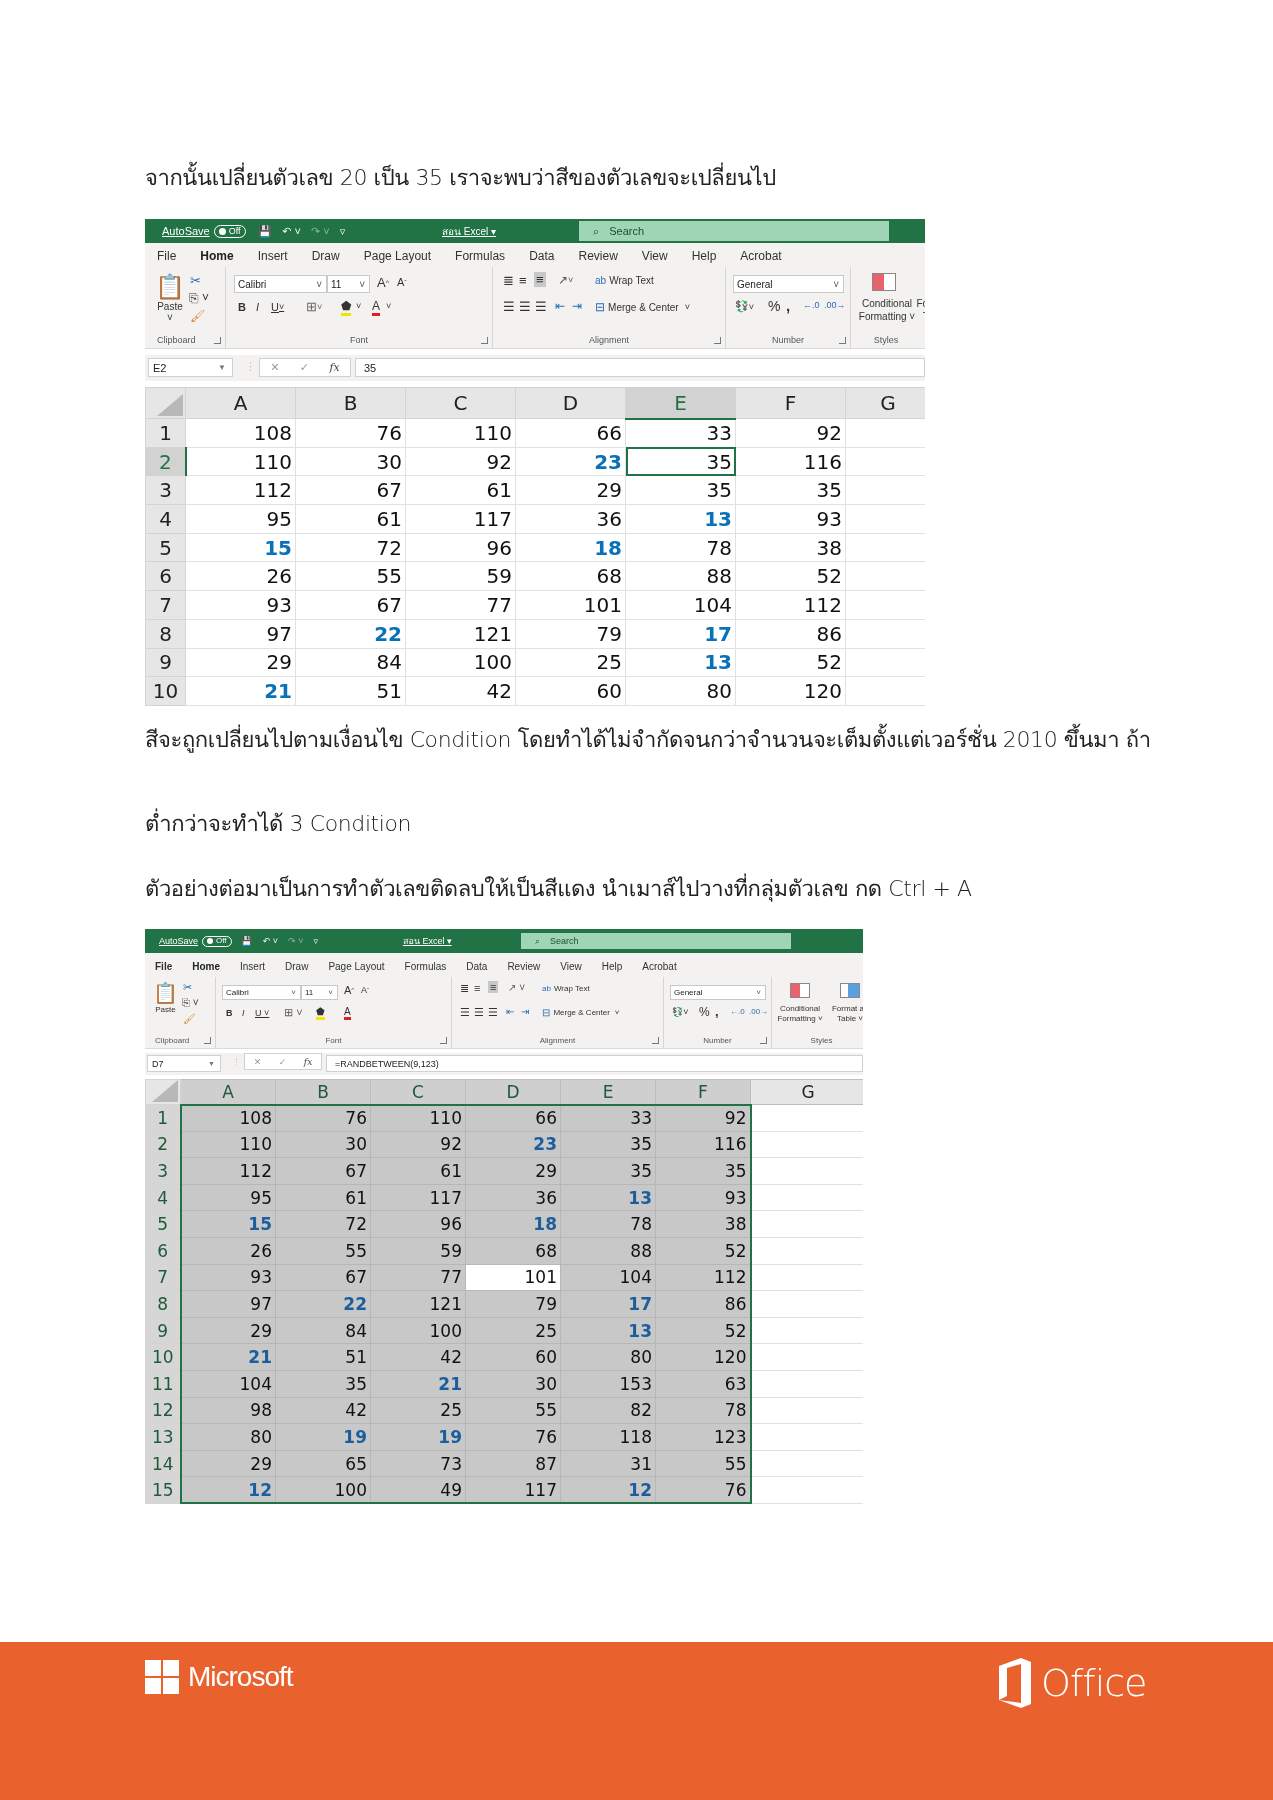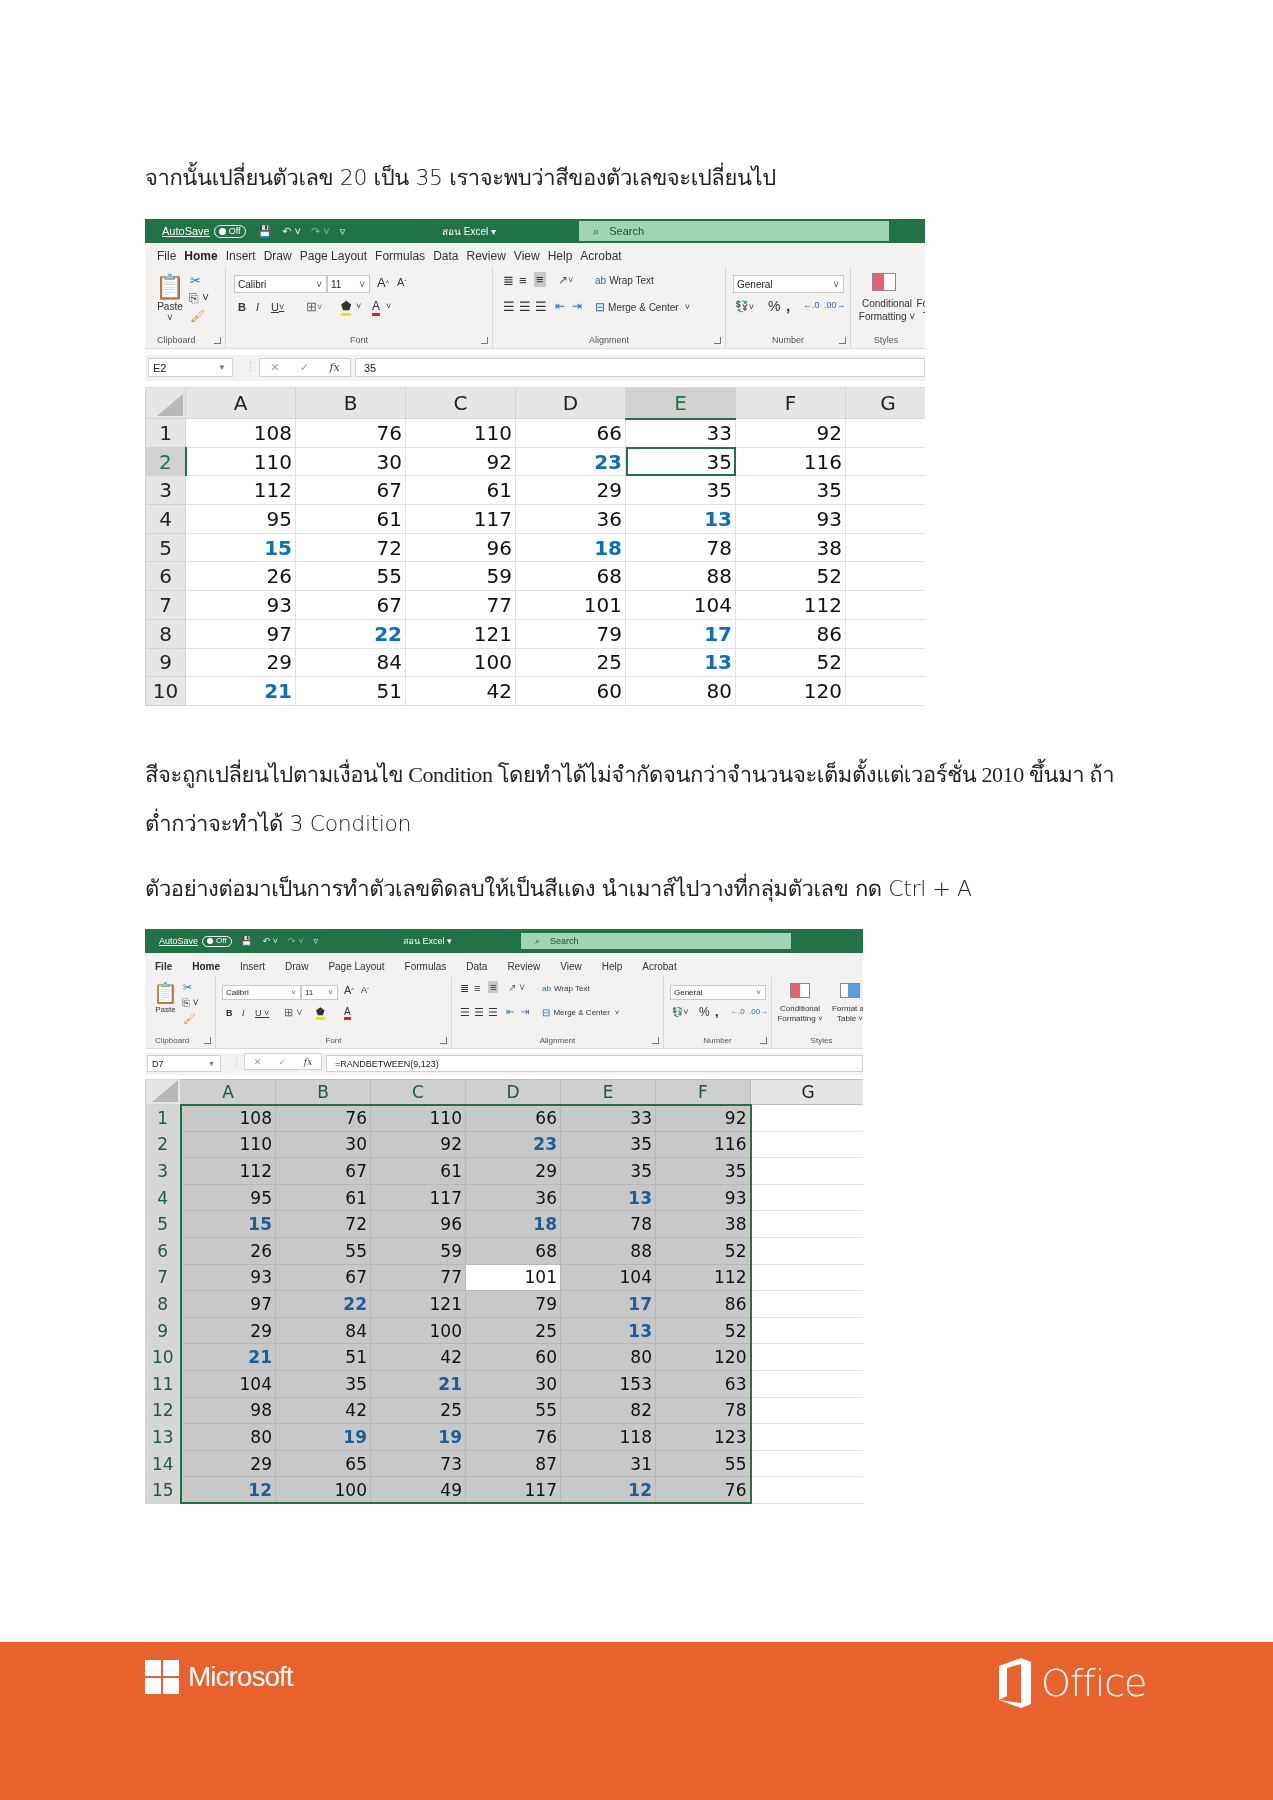--- a/index.html
+++ b/index.html
@@ -9,26 +9,26 @@
   .para { position: absolute; left: 145px; font-size: 22px; color: #222; white-space: nowrap; font-family: "DejaVu Sans", sans-serif; font-weight: 300; letter-spacing: -0.4px; }
 
   
   .xl { position: absolute; left: 145px; overflow: hidden; background: #fff; font-family: "Liberation Sans", sans-serif; }
   .xl .titlebar { position: absolute; left: 0; top: 0; right: 0; background: #217346; color: #fff; display: flex; align-items: center; }
   .xl .tb-autosave { color:#fff; margin-left: 17px; text-decoration: underline; }
   .xl .toggle { display:inline-flex; align-items:center; border:1.5px solid #fff; border-radius: 10px; padding: 0 4px; margin-left: 4px; line-height: 1; }
   .xl .toggle .dot { width: 7px; height: 7px; border-radius: 50%; background:#fff; margin-right: 3px; display:inline-block; }
   .xl .tb-icon { color:#fff; margin-left: 10px; opacity: .95; }
   .xl .tb-icon.dim { opacity: .45; }
-  .xl .tb-title { position:absolute; color:#fff; }
+  .xl .tb-title { position:absolute; color:#fff;text-decoration:underline; }
   .xl .searchbox { position:absolute; background:#9fd4b4; color:#1e4f33; display:flex; align-items:center; }
   .xl .searchbox .mag { margin: 0 10px 0 14px; }
 
   .xl .menubar { position:absolute; left:0; right:0; background:#f3f2f1; display:flex; align-items:flex-end; color:#333; }
-  .xl .menu-item { margin-left: 0; padding: 0 4px; position: relative; }
+  .xl .menu-item { margin-left: 0; padding: 0 12px; position: relative; }
   .xl .menu-item.active { font-weight: bold; color:#222; }
   .xl .menu-item.active::after { content:""; position:absolute; left:12px; right:12px; bottom:-5px; height:2px; background:#217346; }
   .xl .menu-item.bold { font-weight: bold; }
 
   .xl .ribbon { position:absolute; left:0; right:0; background:#f3f2f1; border-bottom: 1px solid #dadada; }
   .xl .grp { position:absolute; top:0; bottom:0; border-right:1px solid #d6d6d6; }
   .xl .grp-label { position:absolute; bottom:3px; left:0; right:0; text-align:center; color:#555; }
   .xl .launcher { position:absolute; bottom:4px; right:4px; width:7px; height:7px; border-right:1px solid #777; border-bottom:1px solid #777; }
   .xl .field { position:absolute; background:#fff; border:1px solid #c8c8c8; color:#222; display:flex; align-items:center; padding-left:3px; }
   .xl .field .caret { position:absolute; right:4px; color:#555; }
@@ -336,21 +336,21 @@
           <td class="">42</td>
           <td class="">60</td>
           <td class="">80</td>
           <td class="">120</td>
           <td class="empty"></td>
         </tr>
       </tbody>
   </table>
 </div>
 
-<div class="para" style="top:757px;font-family:Liberation Serif, serif;">สีจะถูกเปลี่ยนไปตามเงื่อนไข Condition โดยทำได้ไม่จำกัดจนกว่าจำนวนจะเต็มตั้งแต่เวอร์ชั่น 2010 ขึ้นมา ถ้า</div>
+<div class="para" style="top:722px;">สีจะถูกเปลี่ยนไปตามเงื่อนไข Condition โดยทำได้ไม่จำกัดจนกว่าจำนวนจะเต็มตั้งแต่เวอร์ชั่น 2010 ขึ้นมา ถ้า</div>
 <div class="para" style="top:806px;">ต่ำกว่าจะทำได้ 3 Condition</div>
 
 <div class="para" style="top:871px;">ตัวอย่างต่อมาเป็นการทำตัวเลขติดลบให้เป็นสีแดง นำเมาส์ไปวางที่กลุ่มตัวเลข กด Ctrl + A</div>
 
 <div class="xl xl2" style="top:929px; width:718px; height:585px;">
   <div class="titlebar" style="height:24px; font-size:9px;">
     <span class="tb-autosave" style="margin-left:14px;">AutoSave</span>
     <span class="toggle" style="font-size:8px; height:11px;">
         <span class="dot" style="width:6px;height:6px;"></span>
         <span>Off</span>

